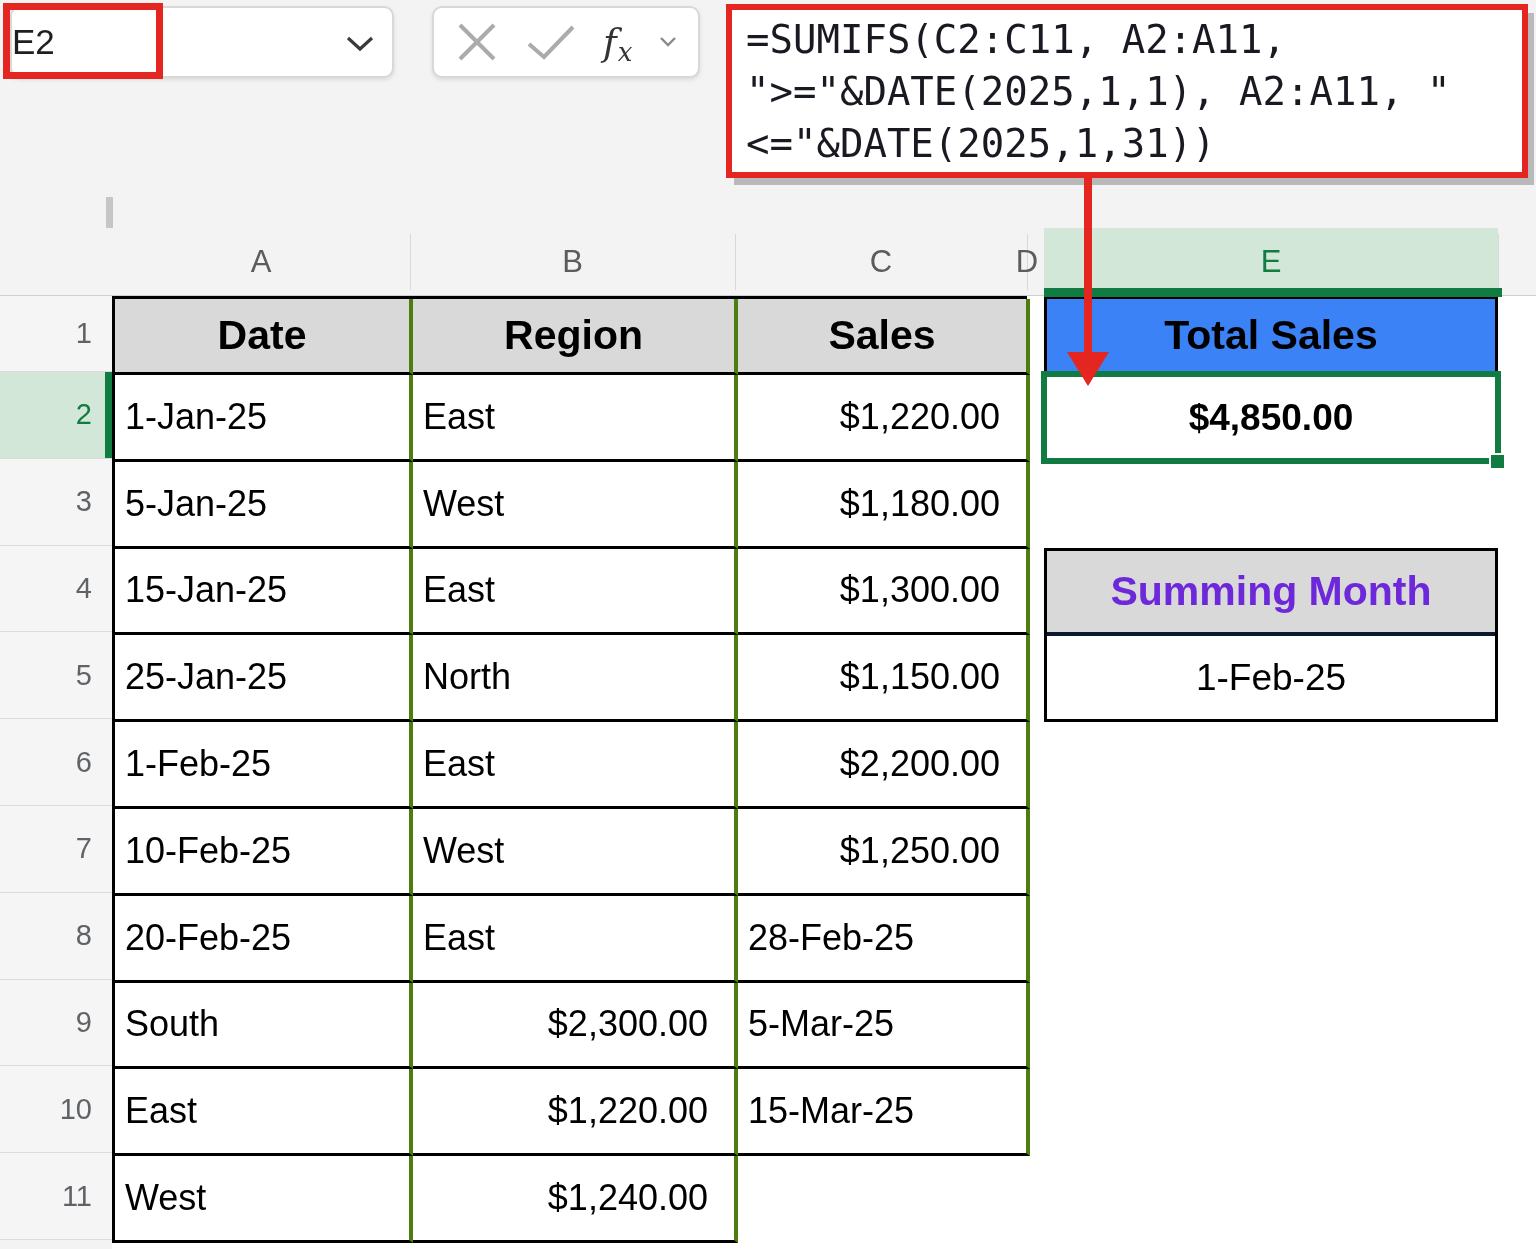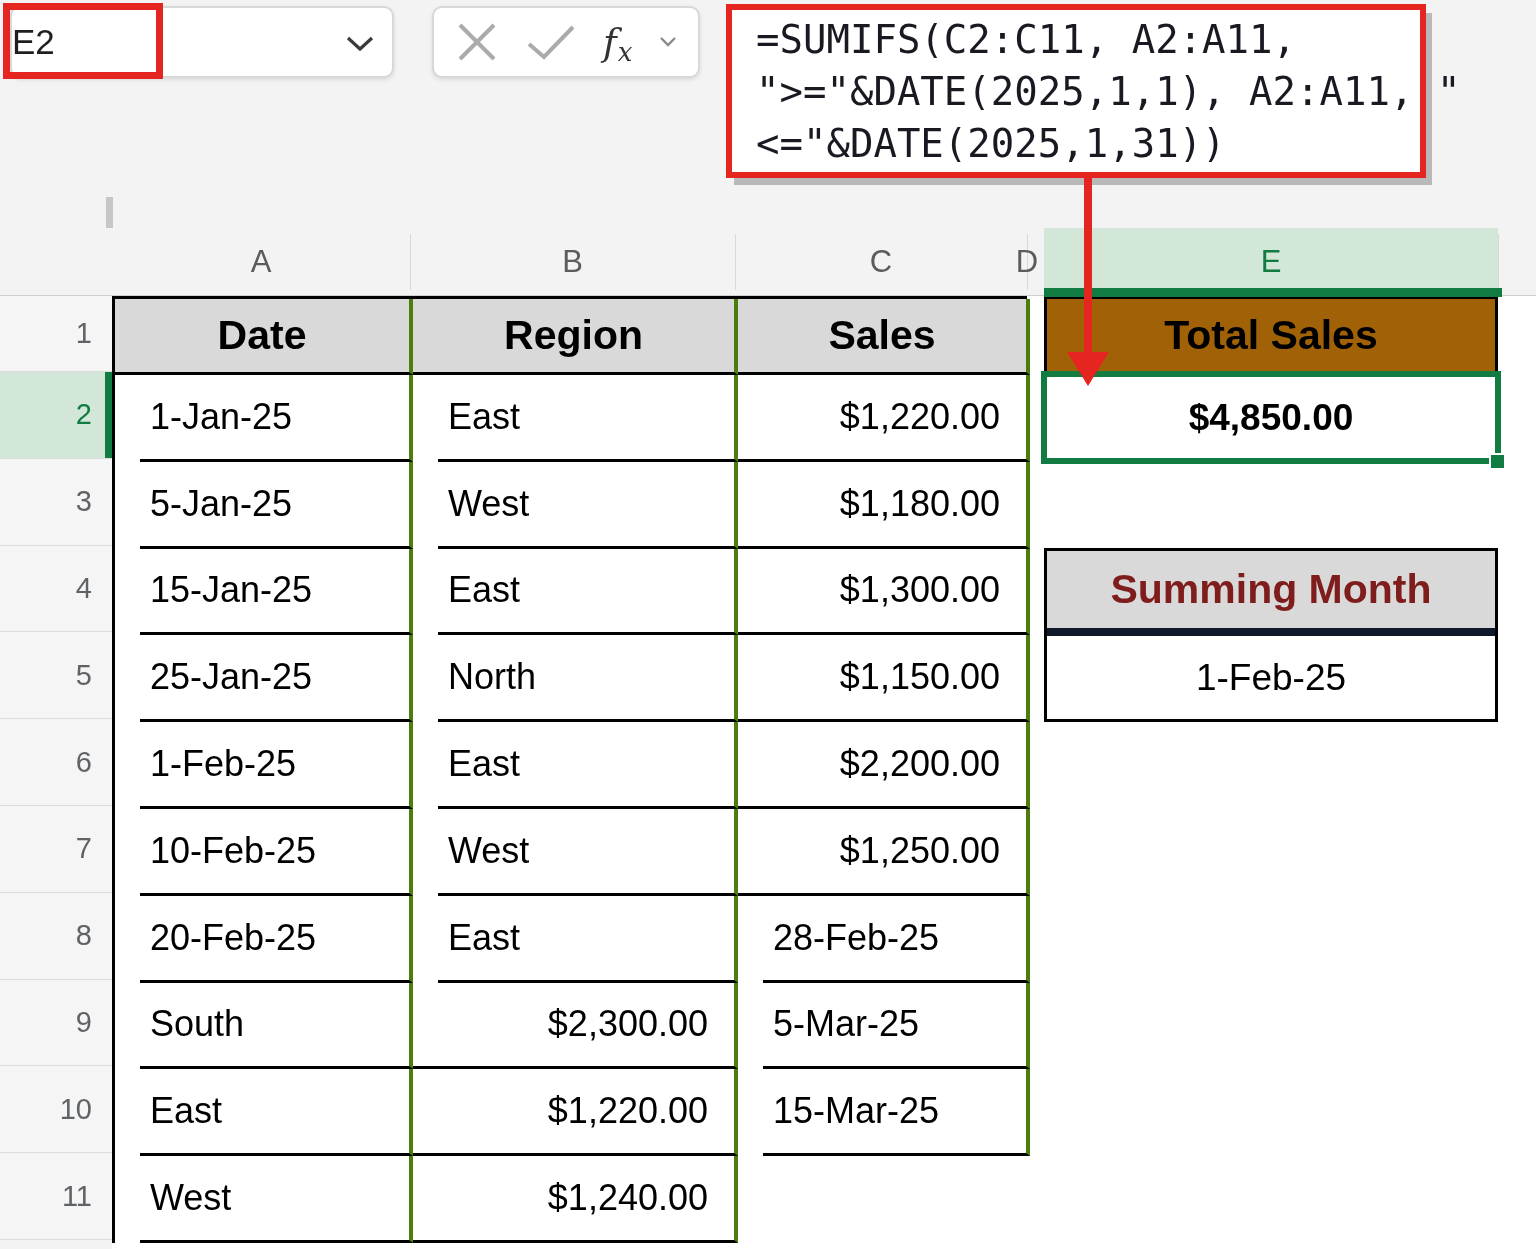--- a/index.html
+++ b/index.html
@@ -23,24 +23,24 @@
   }
   .fbuttons {
     position: absolute; left: 432px; top: 6px; width: 268px; height: 72px;
     background: #fff; border: 2px solid #d8d8d8; border-radius: 10px;
     display: flex; align-items: center; justify-content: space-between;
     padding: 0 22px; box-shadow: 0 2px 4px rgba(0,0,0,0.10);
   }
   .fx-wrap { font-family: "DejaVu Serif", serif; font-style: italic; font-size: 37px; color: #333; display:flex; align-items:baseline; }
   .fx-x { font-size: 26px; transform: translateY(6px); margin-left: 1px; }
   .formula-box {
-    position: absolute; left: 726px; top: 4px; width: 700px; height: 174px;
+    position: absolute; left: 726px; top: 4px; width: 802px; height: 174px;
     background: #fff; border: 6px solid #e52520;
     box-shadow: 7px 8px 0 -1px #b9b9b9; z-index: 30;
-    padding: 4px 0 0 24px;
+    padding: 4px 0 0 14px;
   }
   .fline {
     font-family: "DejaVu Sans Mono", monospace; font-size: 39px; line-height: 52px;
     color: #191922; white-space: pre;
   }
   .arrow-line { position: absolute; left: 1084px; top: 178px; width: 8px; height: 176px; background: #e52520; z-index: 50; }
   .arrow-head {
     position: absolute; left: 1067px; top: 352px; width: 0; height: 0; z-index: 50;
     border-left: 21px solid transparent; border-right: 21px solid transparent;
     border-top: 34px solid #e52520;
@@ -83,48 +83,48 @@
     grid-template-rows: 76px repeat(10, 86.8px);
     border-top: 3px solid #000; border-left: 3px solid #000;
     background: #fff; z-index: 5;
   }
   .cell {
     border-right: 4px solid #4d7c0f; border-bottom: 3px solid #000;
     display: flex; align-items: center; font-size: 36px; color: #000;
     overflow: hidden;
   }
   .cell.hdr { background: #d9d9d9; font-weight: bold; font-size: 41px; justify-content: center; }
-  .cell.txt { padding-left: 10px; margin-left: 25px; }
+  .cell.txt { padding-left: 10px; }
   .cell.num { justify-content: flex-end; padding-right: 26px; }
 
   
   .e1box {
     position: absolute; left: 1044px; top: 296px; width: 454px; height: 79px;
-    background: #a16207; border: 3px solid #000; z-index: 5;
+    background: #3b82f6; border: 3px solid #000; z-index: 5;
     display: flex; align-items: center; justify-content: center;
     font-weight: bold; font-size: 41px; color: #000;
   }
   .e2box {
     position: absolute; left: 1041px; top: 371px; width: 460px; height: 93px;
     background: #fff; border: 6px solid #107c41; z-index: 7;
     display: flex; align-items: center; justify-content: center;
     font-size: 37px; color: #000; font-weight: bold;
   }
   .fill-handle {
     position: absolute; left: 1489px; top: 453px; width: 17px; height: 17px;
     background: #107c41; border: 2px solid #fff; z-index: 8;
   }
   .sumbox {
     position: absolute; left: 1044px; top: 548px; width: 454px;
     border: 3px solid #000; background: #fff; z-index: 5;
   }
   .sumbox-hdr {
-    height: 85px; background: #d9d9d9; border-bottom: 8px solid #0f172a;
+    height: 85px; background: #d9d9d9; border-bottom: 4px solid #0f172a;
     display: flex; align-items: center; justify-content: center;
-    font-weight: bold; font-size: 41px; color: #7f1d1d;
+    font-weight: bold; font-size: 41px; color: #6d28d9;
   }
   .sumbox-val {
     height: 83px; display: flex; align-items: center; justify-content: center;
     font-size: 37px; color: #000;
   }
   svg { display: block; }
 </style>
 </head>
 <body>
 

